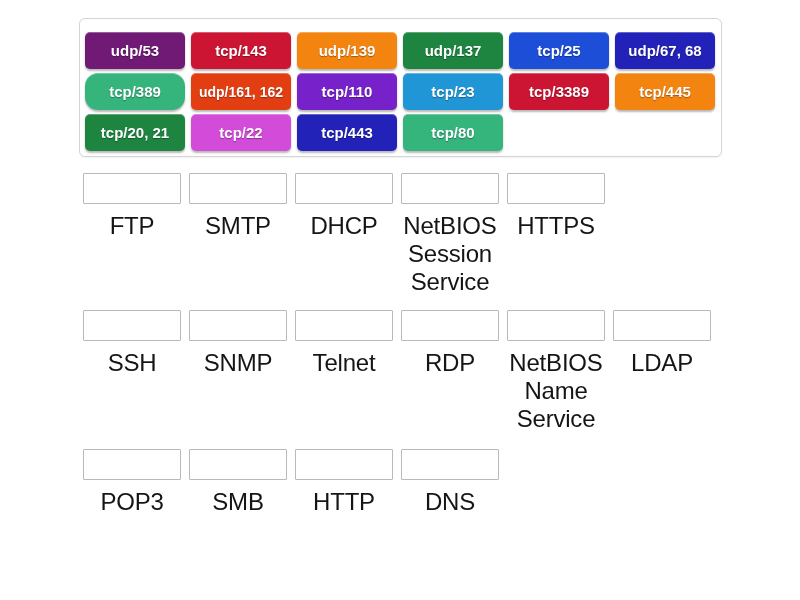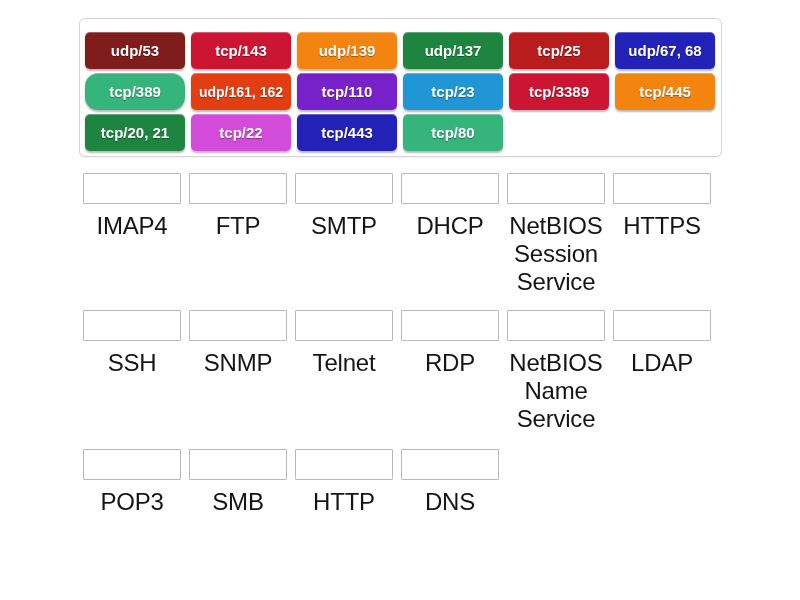--- a/index.html
+++ b/index.html
@@ -106,49 +106,45 @@
   .row-2 { height: 139px; }
   .row-3 { height: 110px; }
 </style>
 </head>
 <body>
 
 <div id="stage">
 
   <div class="tray" id="tray">
     <div class="tray-grid" id="tray-grid">
-        <div class="tile md" style="background: #7f1d1d;">udp/53</div>
+        <div class="tile md" style="background: #701a75;">udp/53</div>
         <div class="tile md" style="background: rgb(204, 21, 51);">tcp/143</div>
         <div class="tile md" style="background: rgb(243, 132, 16);">udp/139</div>
         <div class="tile md" style="background: rgb(29, 133, 64);">udp/137</div>
-        <div class="tile md" style="background: #b91c1c;">tcp/25</div>
+        <div class="tile md" style="background: #1d4ed8;">tcp/25</div>
         <div class="tile md" style="background: rgb(34, 34, 184);">udp/67, 68</div>
         <div class="tile md" style="background: rgb(53, 180, 124); border-radius: 13px;">tcp/389</div>
         <div class="tile sm" style="background: rgb(227, 62, 18);">udp/161, 162</div>
         <div class="tile md" style="background: rgb(118, 33, 201);">tcp/110</div>
         <div class="tile md" style="background: rgb(33, 150, 214);">tcp/23</div>
         <div class="tile md" style="background: rgb(204, 21, 51);">tcp/3389</div>
         <div class="tile md" style="background: rgb(243, 132, 16);">tcp/445</div>
         <div class="tile md" style="background: rgb(29, 133, 64);">tcp/20, 21</div>
         <div class="tile md" style="background: rgb(210, 75, 217);">tcp/22</div>
         <div class="tile md" style="background: rgb(34, 34, 184);">tcp/443</div>
         <div class="tile md" style="background: rgb(53, 180, 124);">tcp/80</div>
         <div class="tile-empty"></div>
         <div class="tile-empty"></div>
       </div>
   </div>
 
   <div class="answers" id="answers">
       <div class="ansrow row-1">
         <div class="anscell">
           <div class="dropzone"></div>
-          <div class="anslabel">IMAP4</div>
-        </div>
-        <div class="anscell">
-          <div class="dropzone"></div>
           <div class="anslabel">FTP</div>
         </div>
         <div class="anscell">
           <div class="dropzone"></div>
           <div class="anslabel">SMTP</div>
         </div>
         <div class="anscell">
           <div class="dropzone"></div>
           <div class="anslabel">DHCP</div>
         </div>

